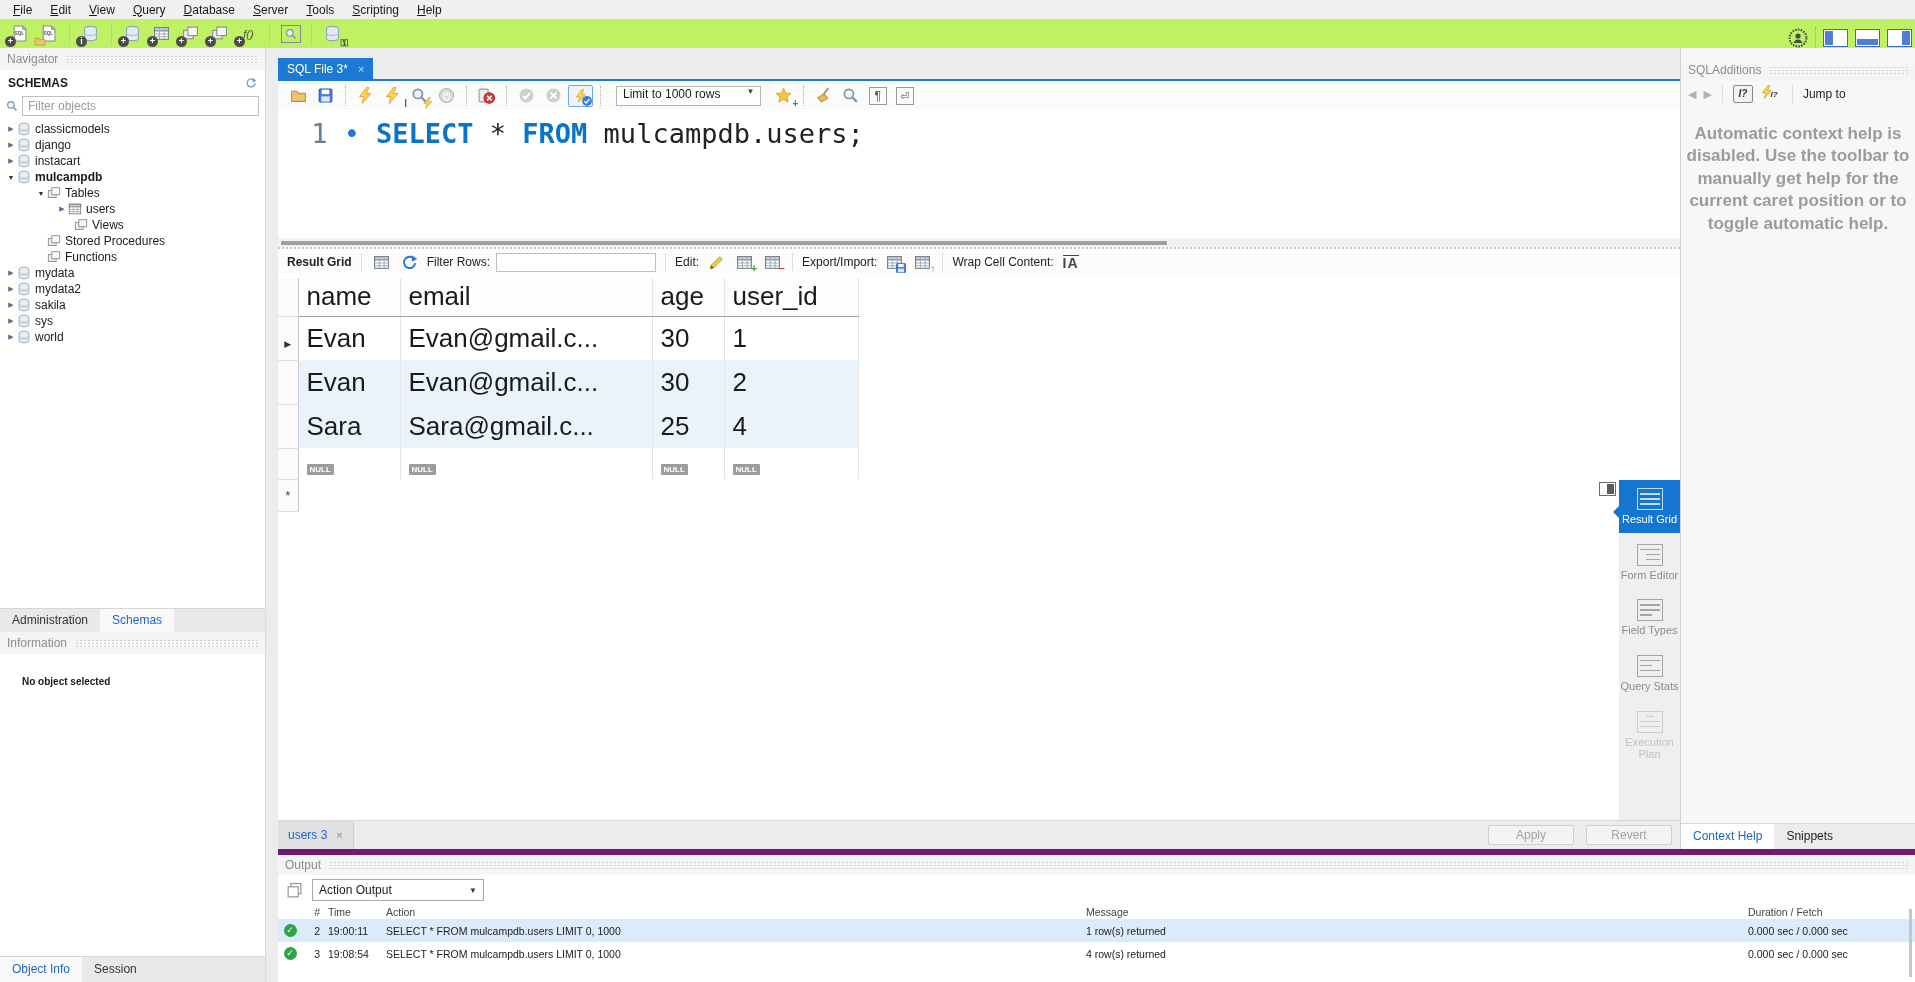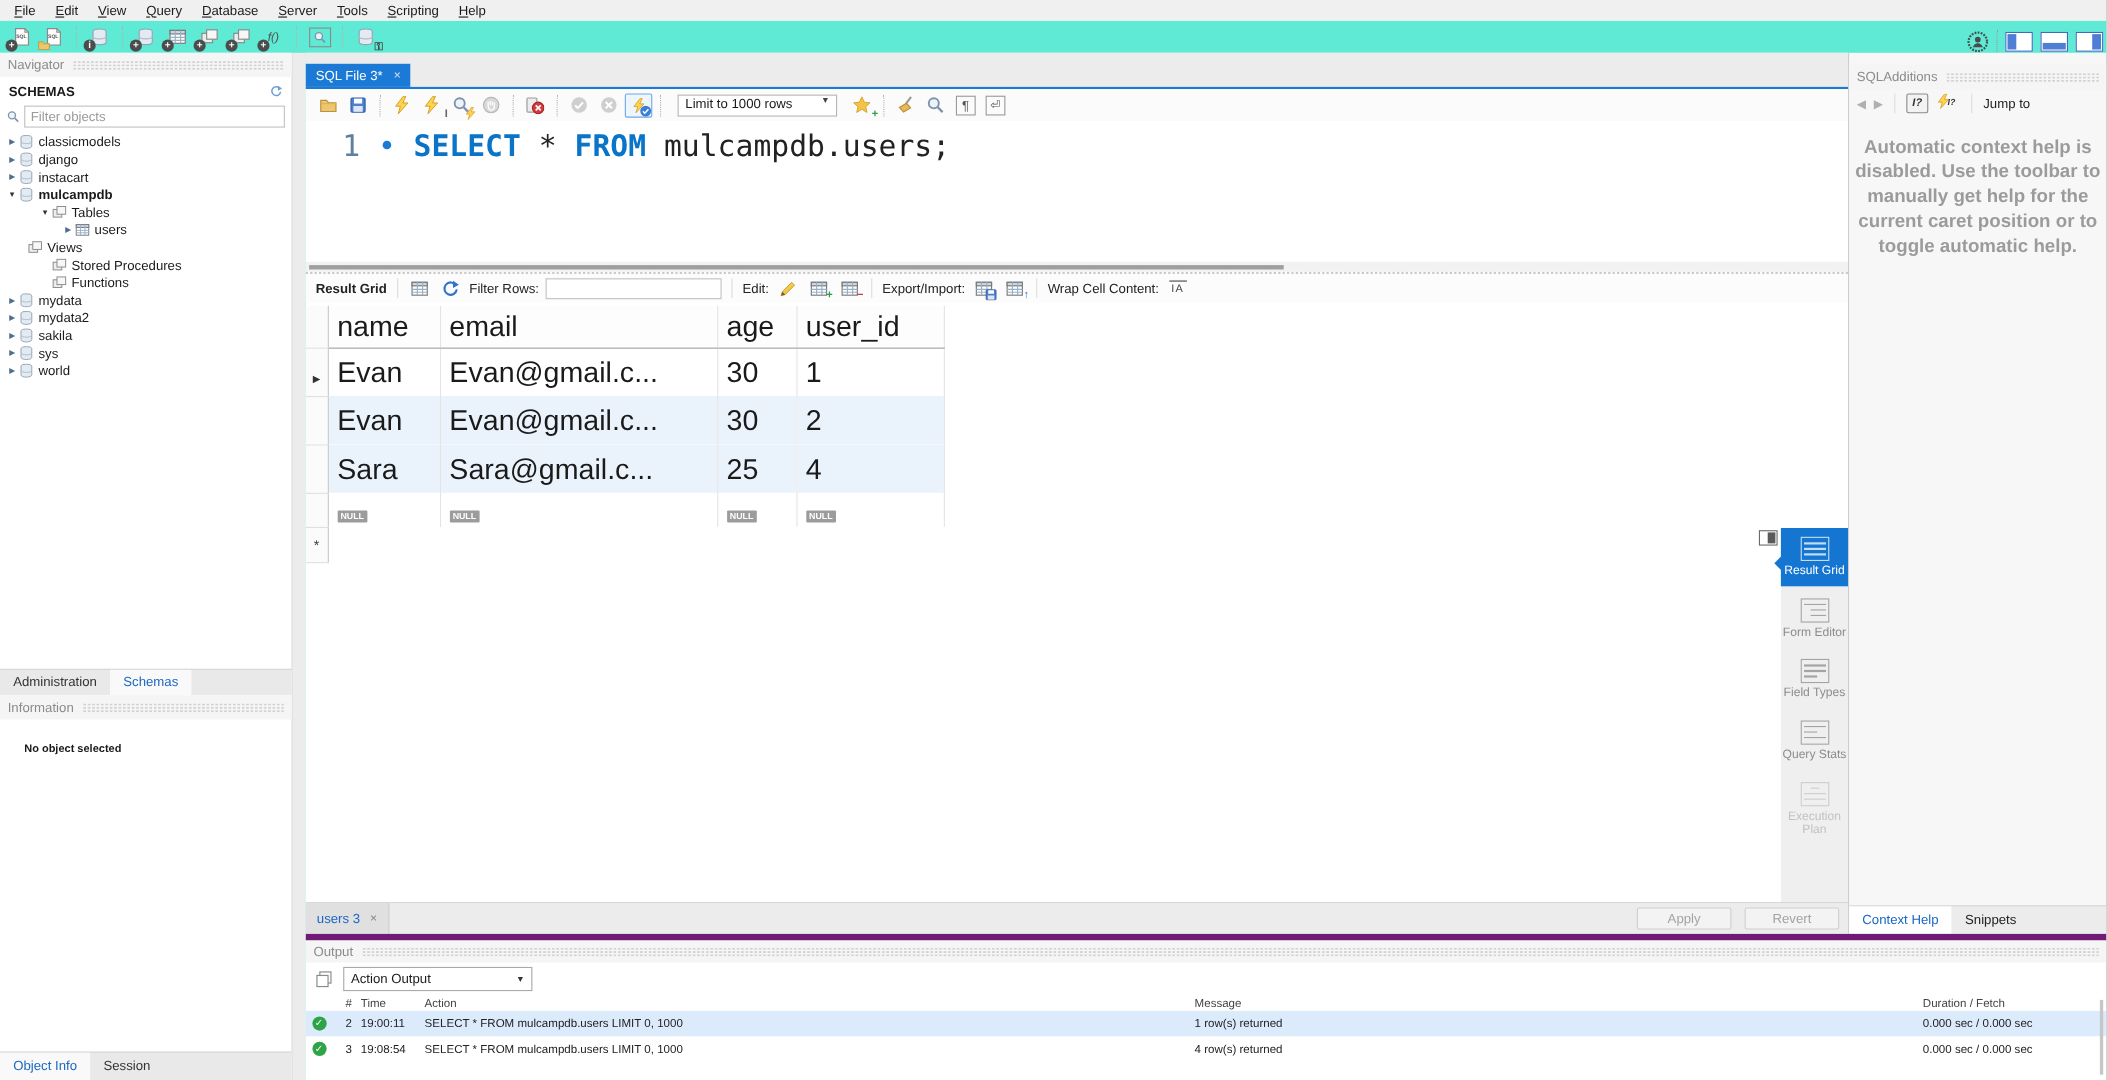--- a/index.html
+++ b/index.html
@@ -1,16 +1,16 @@
 <!DOCTYPE html>
 <html><head>
 <meta charset="utf-8">
 <style>
   html,body{margin:0;padding:0;background:#c8c8c8;}
-  .app{position:relative;width:1915px;height:982px;background:#5eead4;overflow:hidden;
+  .app{position:relative;width:1915px;height:982px;background:#bef264;overflow:hidden;
        font-family:"Liberation Sans",sans-serif;color:#1a1a1a;}
   .app *{box-sizing:border-box;}
 
   
   .menubar{position:absolute;left:0;top:0;right:0;height:19px;display:flex;align-items:center;
            padding-left:4px;font-size:12px;background:#f0f0f0;}
   .menu-item{display:inline-block;padding:2px 9px;cursor:default;}
   .menu-item::first-letter{text-decoration:underline;}
   .main-toolbar{position:absolute;left:0;top:19px;right:0;height:29px;display:flex;align-items:center;padding-left:5px;}
   .tbi{position:relative;width:27px;height:24px;display:flex;align-items:center;justify-content:center;margin:0 1px;}
@@ -84,21 +84,21 @@
 
   .hscroll{height:9px;background:#f2f2f2;position:relative;}
   .hthumb{position:absolute;left:3px;top:3px;width:886px;height:4px;background:#9f9f9f;}
 
   .result-toolbar{height:28px;border-top:2px dotted #c9c9c9;background:#fcfcfc;display:flex;
                   align-items:center;font-size:12px;gap:6px;padding-left:9px;color:#222;}
   .rt-bold{font-weight:bold;}
   .rt-input{width:160px;height:19px;border:1px solid #c0c0c0;background:#fff;font-size:12px;}
   .rt-sep{width:1px;height:18px;border-left:1px solid #dcdcdc;margin:0 3px;}
   .rti{position:relative;width:22px;height:20px;display:flex;align-items:center;justify-content:center;}
-  .wrap-ico{width:16px;height:15px;border-top:1.5px solid #444;font-size:10px;font-weight:normal;
+  .wrap-ico{width:16px;height:15px;border-top:1.5px solid #444;font-size:14px;font-weight:bold;
             color:#444;text-align:center;line-height:14px;letter-spacing:1px;}
 
   
   .grid-area{position:relative;height:545px;background:#fff;}
   table.grid{border-collapse:collapse;margin:3px 0 0 0;font-size:26px;}
   .grid th,.grid td{font-weight:normal;text-align:left;padding:0 8px;border-right:1px solid #e4e4e4;white-space:nowrap;overflow:hidden;}
   .grid th{height:38px;border-bottom:1px solid #9f9f9f;background:#fdfdfd;}
   .grid td{height:44px;}
   .grid .sel{width:20px;min-width:20px;max-width:20px;padding:0;background:#fbfbfb;
              border-right:1px solid #c9c9c9;border-bottom:1px solid #e0e0e0;text-align:center;}
@@ -410,21 +410,21 @@
           </svg>
           <span>Tables</span>
         </div>
       <div class="tree-row lv3">
           <span class="arrow">▶</span>
           <svg class="ic14 ticon">
             <use href="#s-grid"></use>
           </svg>
           <span>users</span>
         </div>
-      <div class="tree-row lv2" style="padding-left:25px">
+      <div class="tree-row lv2" style="padding-left:74px">
           <svg class="ic14 ticon">
             <use href="#s-group"></use>
           </svg>
           <span>Views</span>
         </div>
       <div class="tree-row lv2" style="padding-left:47px">
           <svg class="ic14 ticon">
             <use href="#s-group"></use>
           </svg>
           <span>Stored Procedures</span>

